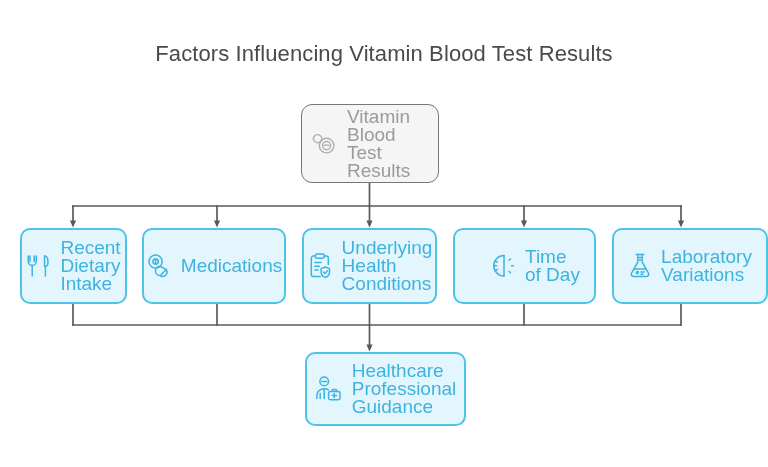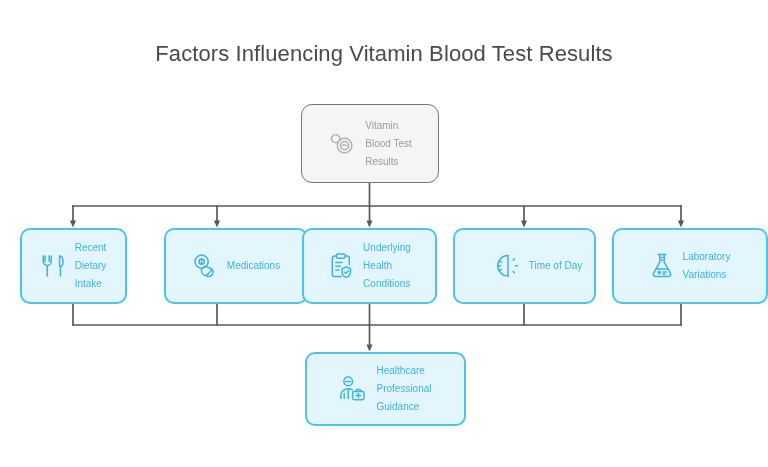--- a/index.html
+++ b/index.html
@@ -49,21 +49,21 @@
     gap: 9px;
     border-radius: 10px;
     padding: 6px 8px;
   }
   .node .node-icon {
     flex: 0 0 auto;
     display: block;
     line-height: 0;
   }
   .node .node-label {
-    font-size: 10px;
+    font-size: 19px;
     line-height: 18px;
     white-space: pre-line;
     text-align: left;
   }
 
   
   .node.root {
     background: #f5f5f5;
     border: 1.6px solid #767676;
     border-radius: 11px;
@@ -77,21 +77,21 @@
     background: #e3f6fd;
     border: 2px solid #4ec3e8;
   }
   .node.child .node-label {
     color: #3eb3e0;
   }
 
   
   #node-root        { left: 301px; top: 104px; width: 138px; height: 79px; }
   #node-dietary     { left: 20px;  top: 228px; width: 107px; height: 76px; }
-  #node-medications { left: 142px; top: 228px; width: 144px; height: 76px; margin-left: 22px; }
+  #node-medications { left: 142px; top: 228px; width: 144px; height: 76px; }
   #node-conditions  { left: 302px; top: 228px; width: 135px; height: 76px; }
   #node-timeofday   { left: 453px; top: 228px; width: 143px; height: 76px; padding-left: 36px; }
   #node-laboratory  { left: 612px; top: 228px; width: 156px; height: 76px; }
   #node-guidance    { left: 305px; top: 352px; width: 161px; height: 74px; }
 </style>
 </head>
 <body>
 
 <div id="diagram-title">Factors Influencing Vitamin Blood Test Results</div>
 

